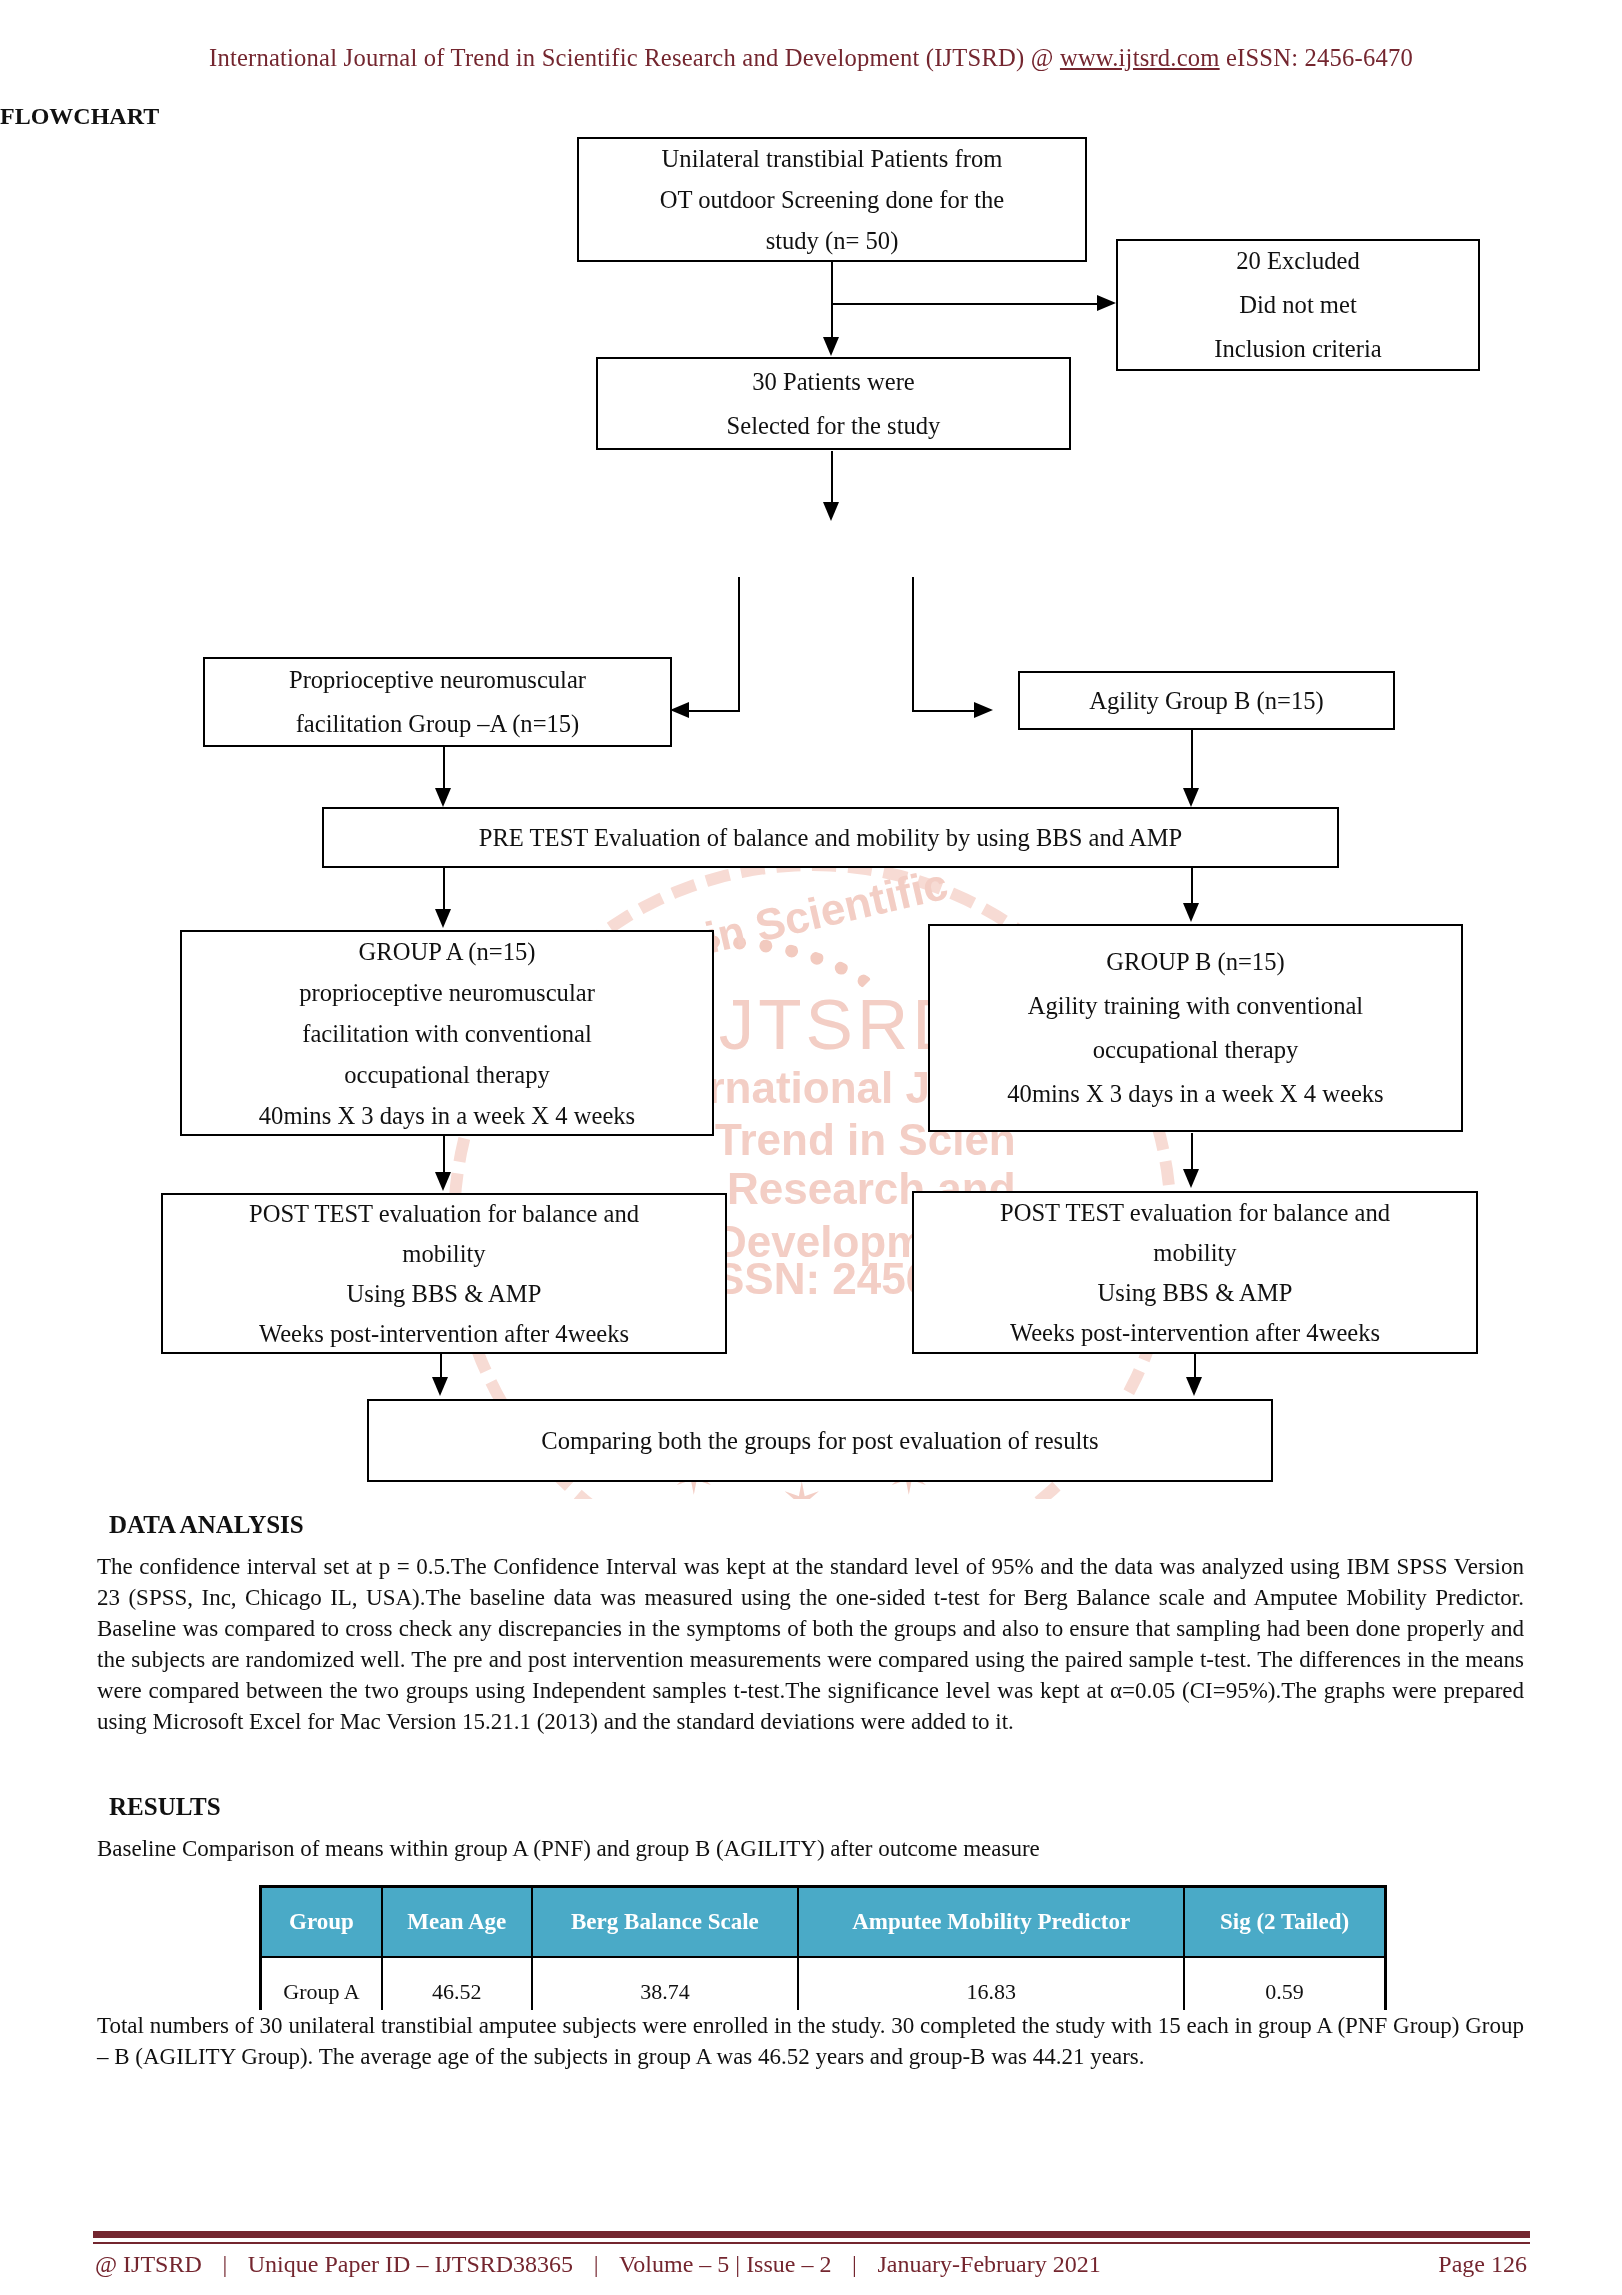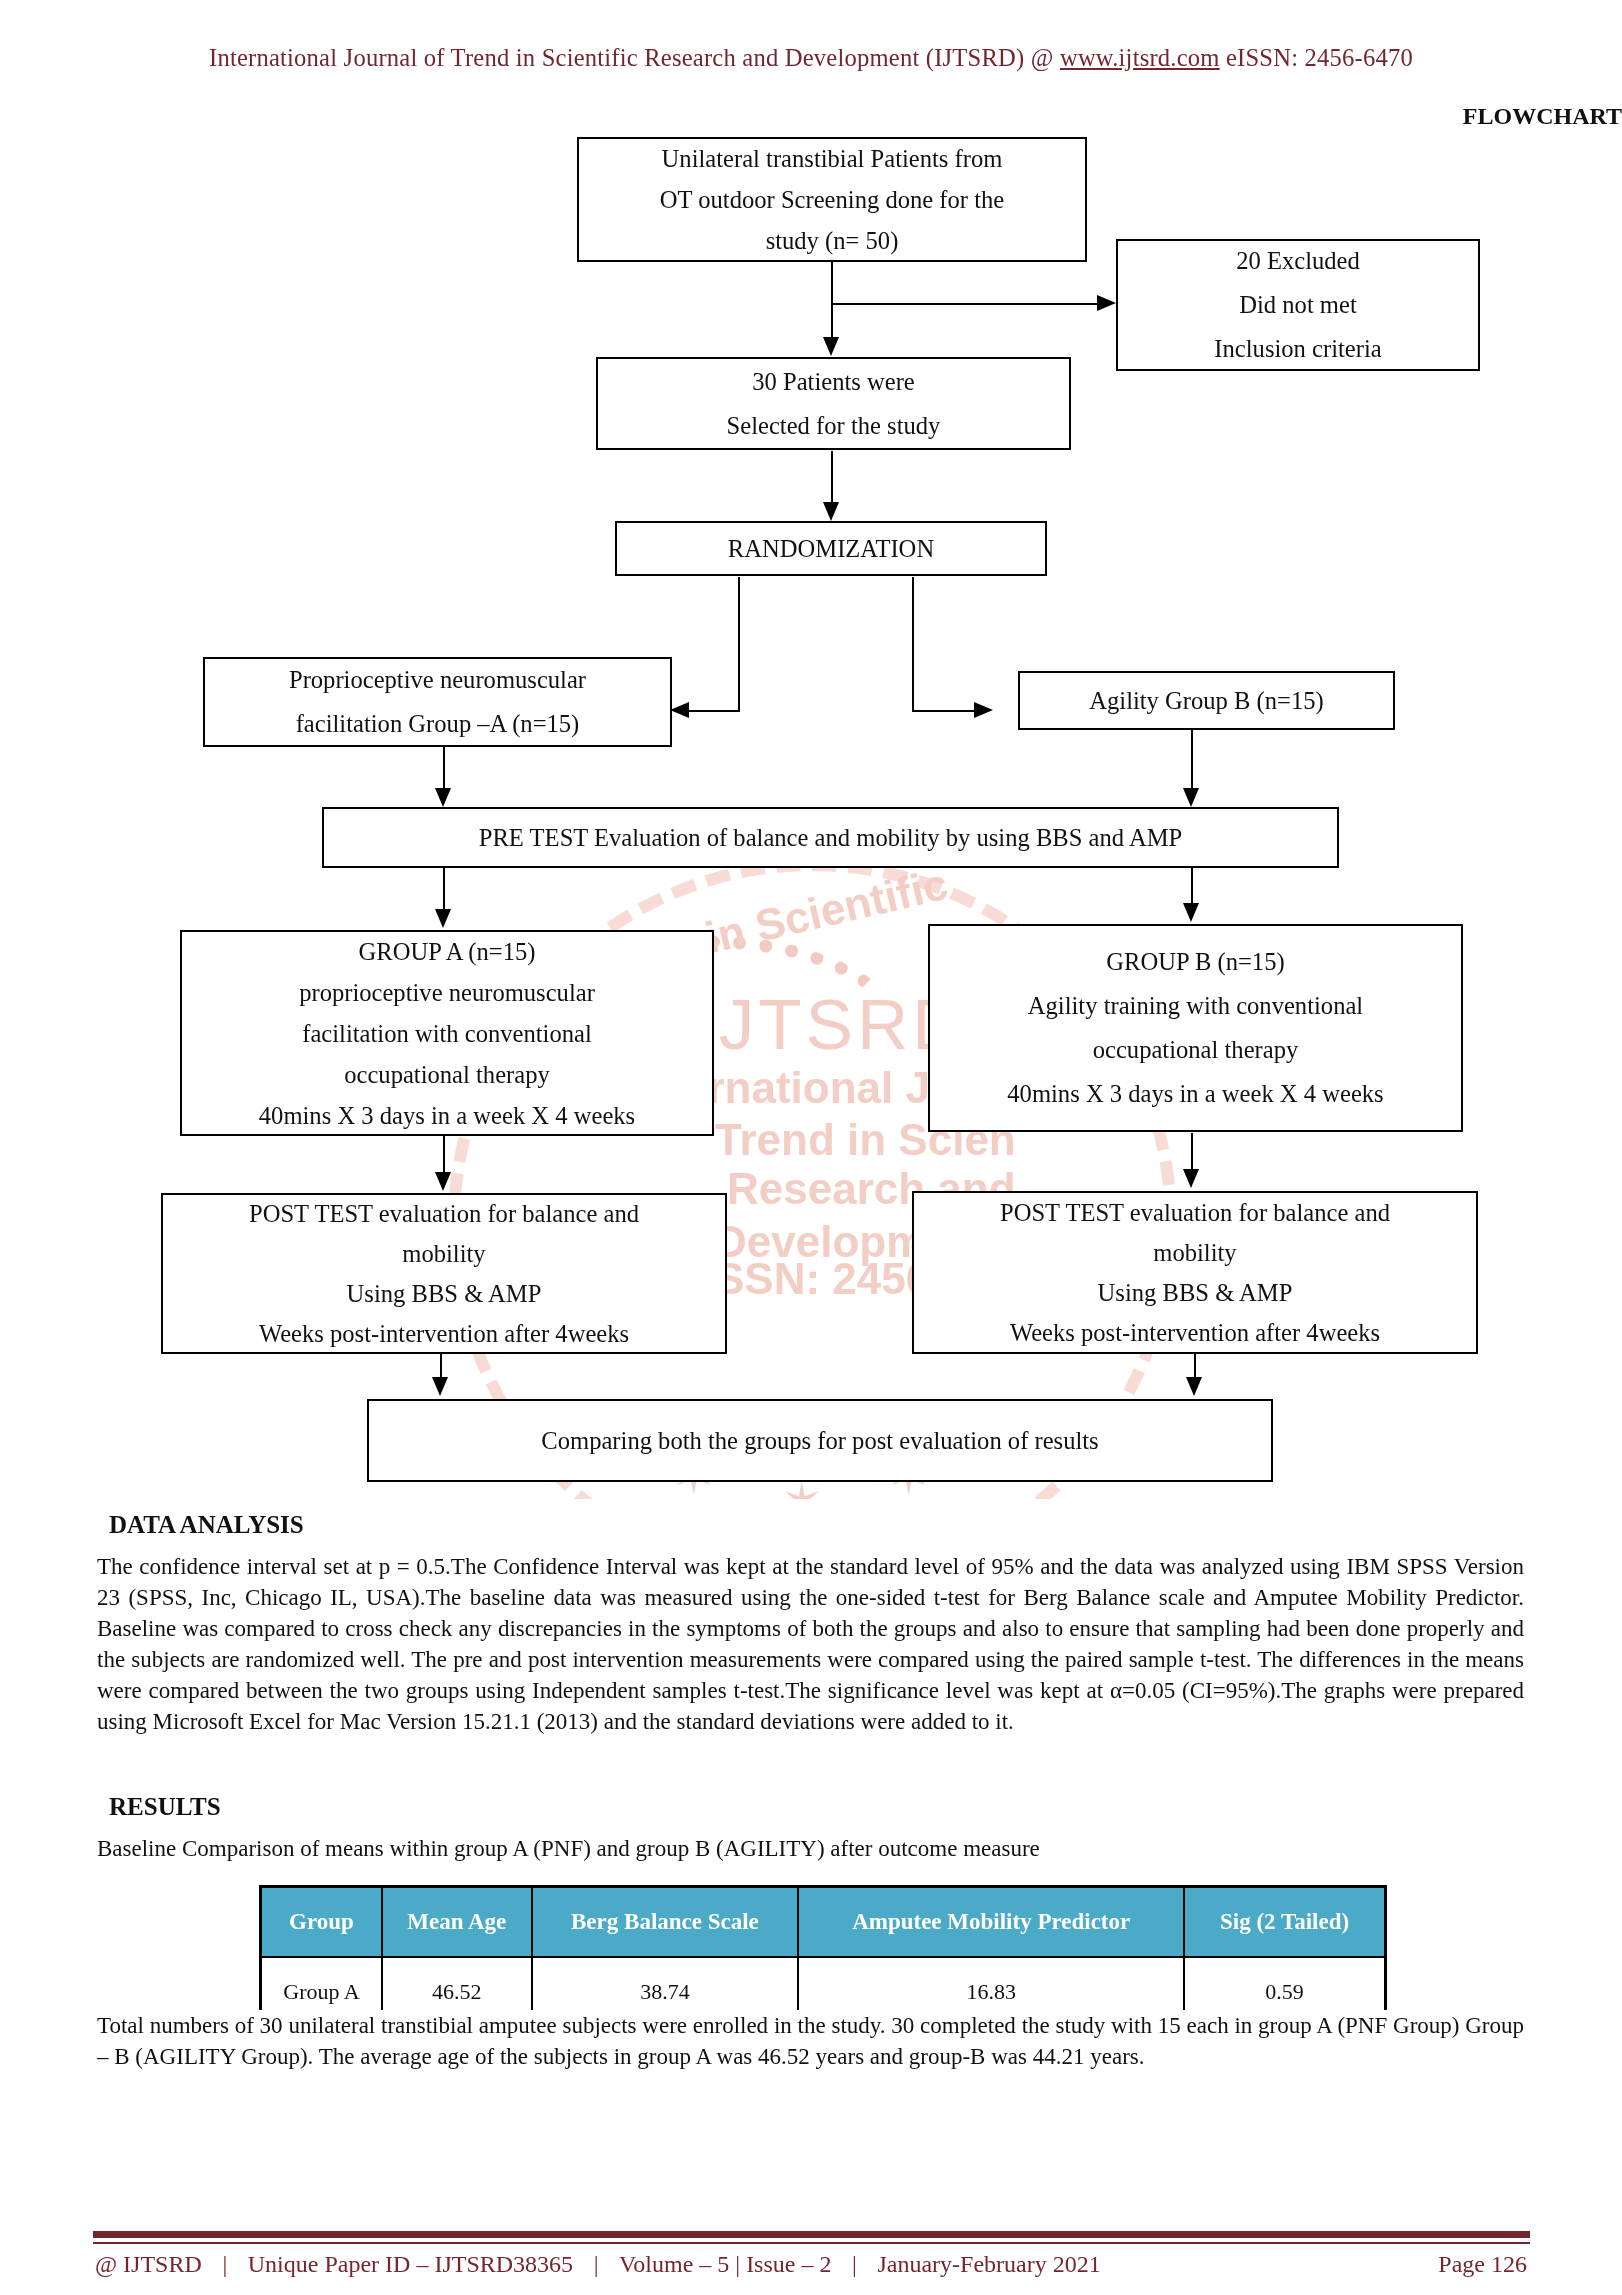--- a/index.html
+++ b/index.html
@@ -7,21 +7,21 @@
     position:relative; width:1622px; height:2295px; background:#ffffff;
     font-family:"Liberation Serif", serif; color:#111; overflow:hidden; margin:0 auto;
   }
   
   .pg-header{
     position:absolute; top:44px; left:0; width:100%; text-align:center;
     font-size:24.6px; color:#74262f; letter-spacing:0.2px;
   }
   .pg-header a{color:#74262f; text-decoration:underline;}
   .fc-title{
-    position:absolute; top:103px; left:0; width:100%; text-align:right;
+    position:absolute; top:103px; left:0; width:100%; text-align:left;
     font-size:24px; font-weight:bold; color:#111;
   }
   
   .wm{position:absolute; z-index:0; color:#f3cec5; font-family:"Liberation Sans", sans-serif; font-weight:bold; white-space:nowrap;}
   .wm-ring{left:448px; top:859px; width:705px; height:705px; border:12.7px dashed #f7dbd4; border-radius:50%;}
   .wm-arc-top{left:513px; top:936px; width:375px; height:211px; border-top:13.5px dotted #f2cabf; border-left:13.5px dotted transparent; border-right:13.5px dotted transparent; border-bottom:none; border-radius:50%;}
   .wm-arc-bottom{left:695px; top:1266px; width:341px; height:166px; border-bottom:13.5px dotted #f2cabf; border-left:13.5px dotted transparent; border-right:13.5px dotted transparent; border-top:none; border-radius:50%;}
   .wm-in-scientific{left:703px; top:886px; font-size:44px; transform:rotate(-13deg);}
   .wm-ijtsrd{left:695px; top:984px; font-size:71px; letter-spacing:4px; font-weight:normal;}
   .wm-l1{left:683px; top:1063px; font-size:44px;}
@@ -101,23 +101,20 @@
     <span>study (n= 50)</span>
   </div>
   <div class="fbox lh55" style="left:1116px;top:239px;width:364px;height:132px;">
     <span>20 Excluded</span>
     <span>Did not met</span>
     <span>Inclusion criteria</span>
   </div>
   <div class="fbox lh55" style="left:596px;top:357px;width:475px;height:93px;">
     <span>30 Patients were</span>
     <span>Selected for the study</span>
-  </div>
-  <div class="fbox" style="left:615px;top:521px;width:432px;height:55px;">
-    <span>RANDOMIZATION</span>
   </div>
   <div class="fbox lh55" style="left:203px;top:657px;width:469px;height:90px;">
     <span>Proprioceptive neuromuscular</span>
     <span>facilitation Group –A (n=15)</span>
   </div>
   <div class="fbox" style="left:1018px;top:671px;width:377px;height:59px;">
     <span>Agility Group B (n=15)</span>
   </div>
   <div class="fbox" style="left:322px;top:807px;width:1017px;height:61px;">
     <span>PRE TEST Evaluation of balance and mobility by using BBS and AMP</span>

